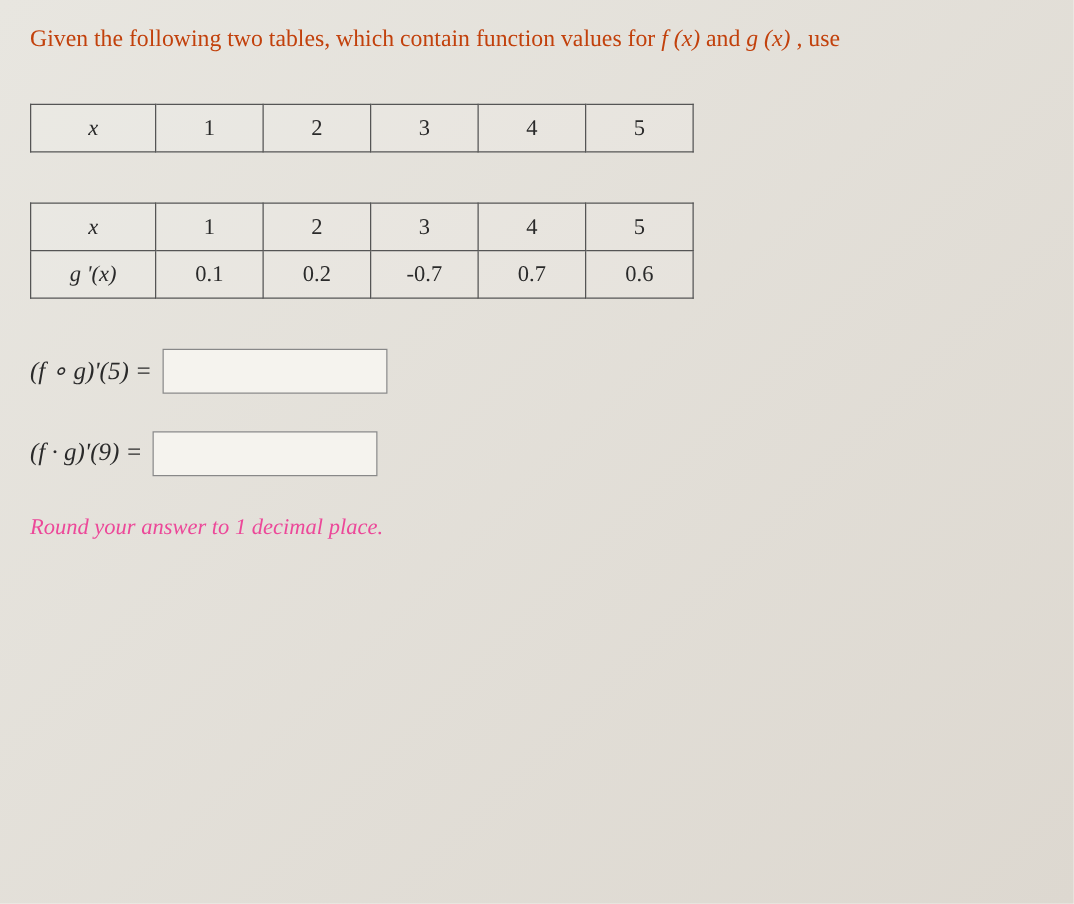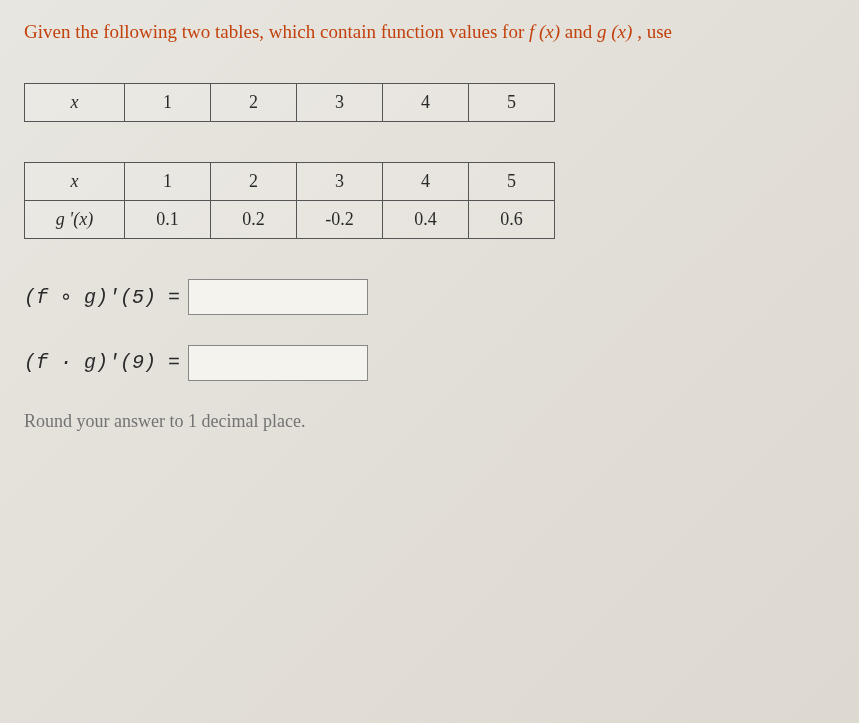--- a/index.html
+++ b/index.html
@@ -45,35 +45,36 @@
       font-family: 'Times New Roman', serif;
     }
     .answer-row {
       display: flex;
       align-items: center;
       margin-bottom: 30px;
       margin-top: 8px;
       font-size: 20px;
     }
     .answer-label {
-      font-family: Liberation Mono, monospace;
+      font-family: Liberation Serif, serif;
       font-style: italic;
       margin-right: 8px;
     }
     .answer-input {
       width: 180px;
       height: 36px;
       border: 1px solid #888;
       background: #f5f3ee;
       font-size: 18px;
       padding: 4px 8px;
     }
     .footer-note {
       font-size: 18px;
-      color: #737373;
+      font-style: italic;
+      color: #ec4899;
       margin-top: 28px;
     }
   </style>
 </head>
 <body>
 
 <div class="prompt">
   <span>Given the following two tables, which contain function values for </span>
   <span class="math-var">f (x)</span>
   <span> and </span>
@@ -102,22 +103,22 @@
     <td>1</td>
     <td>2</td>
     <td>3</td>
     <td>4</td>
     <td>5</td>
   </tr>
   <tr>
     <td class="row-header">g '(x)</td>
     <td>0.1</td>
     <td>0.2</td>
-    <td>-0.2</td>
-    <td>0.4</td>
+    <td>-0.7</td>
+    <td>0.7</td>
     <td>0.6</td>
   </tr>
 </tbody>
   </table>
 
 <div class="answer-row">
   <span class="answer-label">(f ∘ g)'(5) =</span>
   <input class="answer-input" type="text" style="">
 </div>
 

